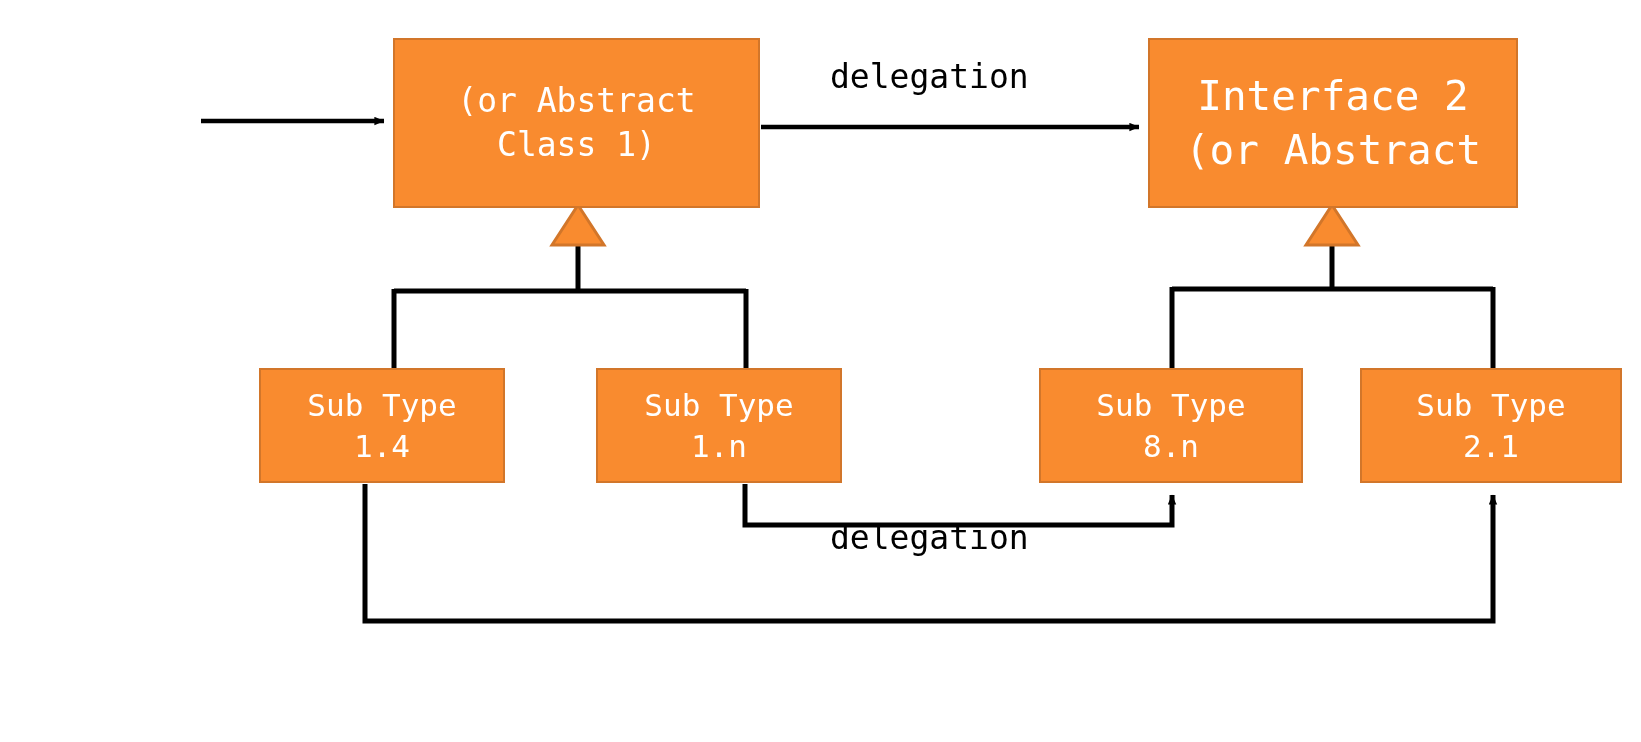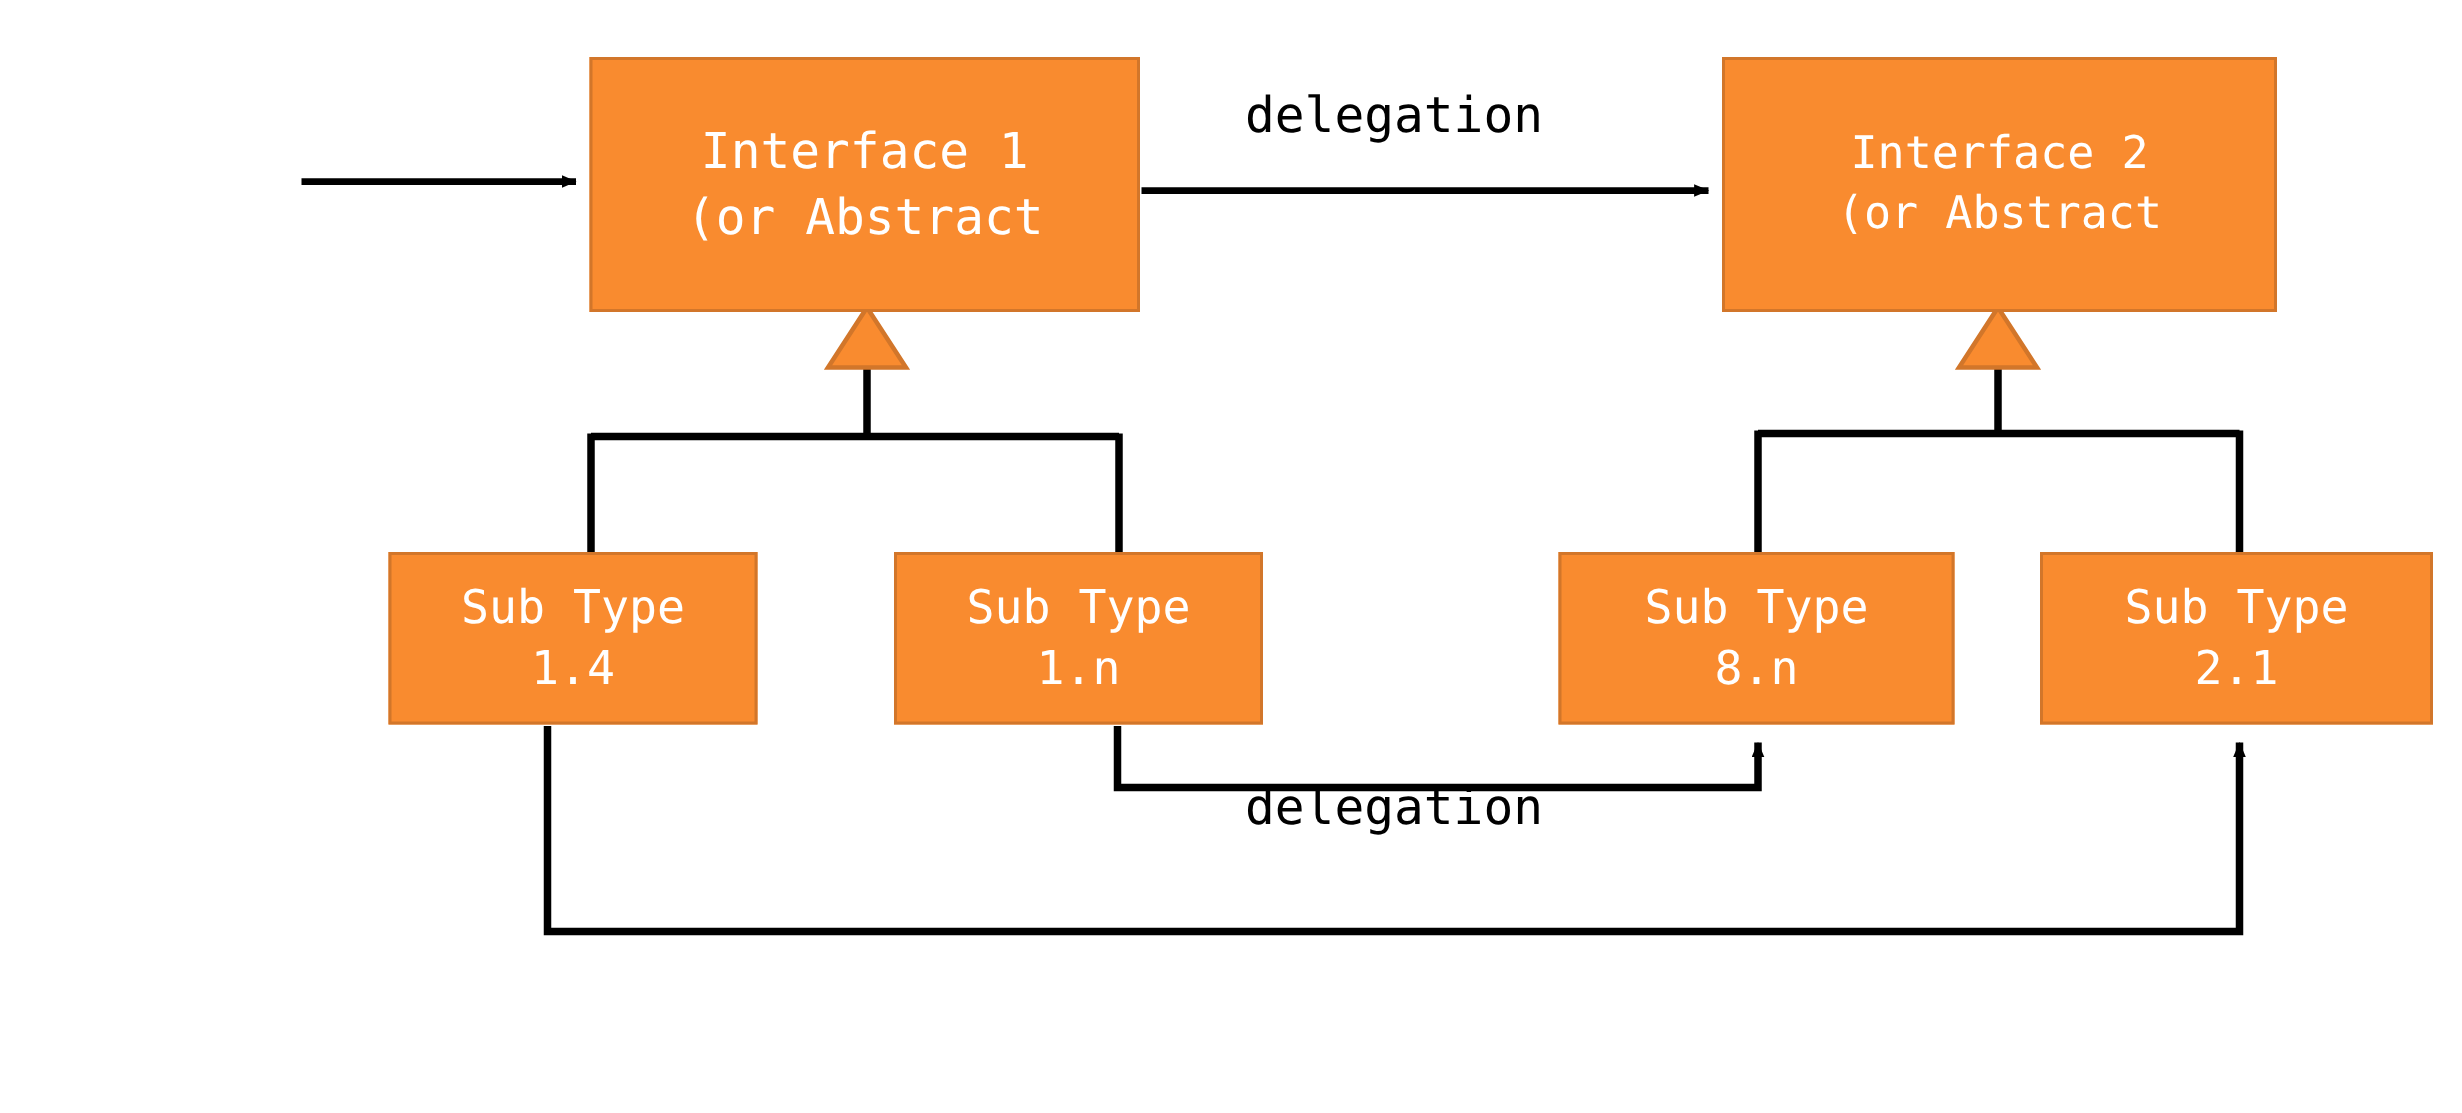--- a/index.html
+++ b/index.html
@@ -90,25 +90,25 @@
       <path d="M745,484 L745,525 L1172,525 L1172,495" fill="none" stroke="#000000" stroke-width="5" marker-end="url(#arrowBlack)"></path>
     </g>
 
     <g>
       <path d="M365,484 L365,621 L1493,621 L1493,495" fill="none" stroke="#000000" stroke-width="5" marker-end="url(#arrowBlack)"></path>
     </g>
   </svg>
 
 
   <div class="node" style="left:393px; top:38px; width:367px; height:170px; font-size:33px;">
-    <span class="line">Interface 1</span>
     <span class="line">(or Abstract</span>
+    <span class="line">Class 1)</span>
   </div>
 
-  <div class="node" style="left:1148px; top:38px; width:370px; height:170px; font-size:30px;">
+  <div class="node" style="left:1148px; top:38px; width:370px; height:170px; font-size:41px;">
     <span class="line">Interface 2</span>
     <span class="line">(or Abstract</span>
   </div>
 
   <div class="node" style="left:259px; top:368px; width:246px; height:115px; font-size:31px;">
     <span class="line">Sub Type</span>
     <span class="line">1.4</span>
   </div>
 
   <div class="node" style="left:596px; top:368px; width:246px; height:115px; font-size:31px;">

